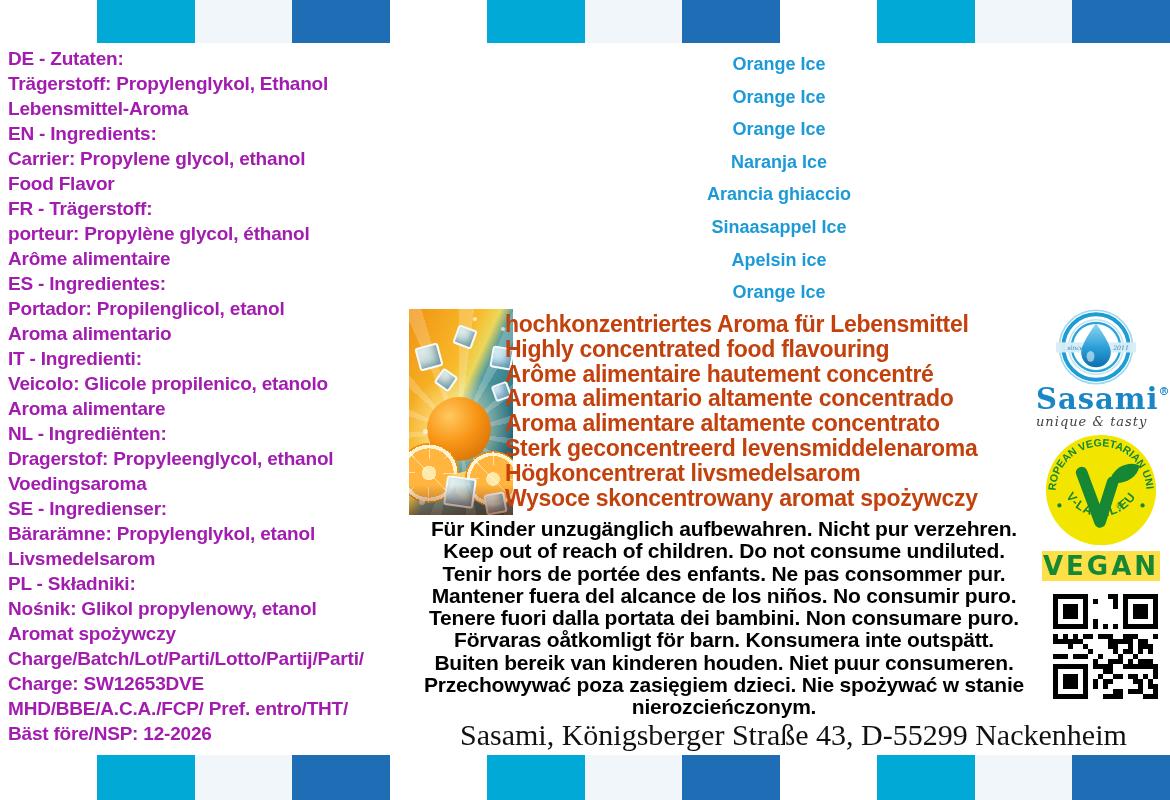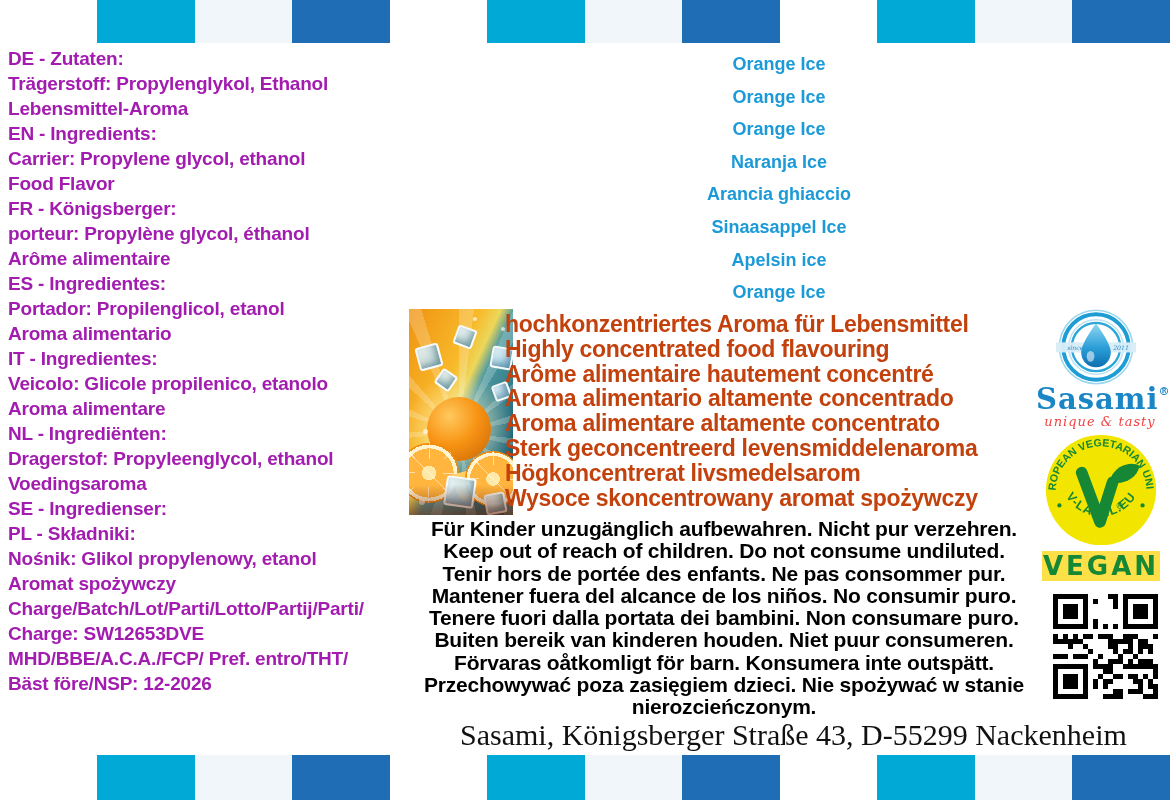--- a/index.html
+++ b/index.html
@@ -61,22 +61,22 @@
      background:linear-gradient(135deg,rgba(236,248,255,.95),rgba(150,200,225,.8));
      box-shadow:inset -3px -3px 6px rgba(40,90,120,.45);}
   .pi-floor{position:absolute;left:0;bottom:0;width:100%;height:30px;
      background:linear-gradient(to top,rgba(110,35,0,.6),rgba(110,35,0,0));}
   .drop-dot{position:absolute;border-radius:50%;background:rgba(255,255,255,.65);}
 
   
   .brand-name{position:absolute;left:1036px;top:382px;width:128px;text-align:left;
      font-family:"DejaVu Serif",serif;font-weight:bold;font-size:29px;color:#1b86c5;letter-spacing:1px;}
   .brand-name .reg{font-size:11px;vertical-align:14px;letter-spacing:0;}
-  .brand-tagline{position:absolute;left:1036px;top:414px;width:128px;text-align:center;
-     font-family:"DejaVu Serif",serif;font-style:italic;font-size:13px;color:#ef4444;letter-spacing:1px;}
+  .brand-tagline{position:absolute;left:1036px;top:414px;width:128px;text-align:left;
+     font-family:"DejaVu Serif",serif;font-style:italic;font-size:13px;color:#404040;letter-spacing:1px;}
   .logo-svg{position:absolute;left:1056px;top:308px;width:80px;height:78px;}
   .vlabel-svg{position:absolute;left:1043px;top:431px;width:116px;height:118px;}
   .vegan-box{position:absolute;left:1042px;top:551px;width:118px;height:30px;background:#fde047;
      display:flex;align-items:center;justify-content:center;
      font-weight:800;font-size:26px;letter-spacing:3px;color:#168734;font-family:"DejaVu Sans",sans-serif;}
   .qr-svg{position:absolute;left:1053px;top:594px;width:105px;height:105px;shape-rendering:crispEdges;}
 </style>
 </head>
 <body>
 
@@ -86,33 +86,35 @@
   <div class="bar bottom"></div>
 
   <div class="col-left">
 
   <div class="ln">DE - Zutaten:</div>
       <div class="ln">Trägerstoff: Propylenglykol, Ethanol</div>
       <div class="ln">Lebensmittel-Aroma</div>
       <div class="ln">EN - Ingredients:</div>
       <div class="ln">Carrier: Propylene glycol, ethanol</div>
       <div class="ln">Food Flavor</div>
-      <div class="ln">FR - Königsberger:</div>
+      <div class="ln">FR - Trägerstoff:</div>
       <div class="ln">porteur: Propylène glycol, éthanol</div>
       <div class="ln">Arôme alimentaire</div>
       <div class="ln">ES - Ingredientes:</div>
       <div class="ln">Portador: Propilenglicol, etanol</div>
       <div class="ln">Aroma alimentario</div>
-      <div class="ln">IT - Ingredientes:</div>
+      <div class="ln">IT - Ingredienti:</div>
       <div class="ln">Veicolo: Glicole propilenico, etanolo</div>
       <div class="ln">Aroma alimentare</div>
       <div class="ln">NL - Ingrediënten:</div>
       <div class="ln">Dragerstof: Propyleenglycol, ethanol</div>
       <div class="ln">Voedingsaroma</div>
       <div class="ln">SE - Ingredienser:</div>
+      <div class="ln">Bärarämne: Propylenglykol, etanol</div>
+      <div class="ln">Livsmedelsarom</div>
       <div class="ln">PL - Składniki:</div>
       <div class="ln">Nośnik: Glikol propylenowy, etanol</div>
       <div class="ln">Aromat spożywczy</div>
       <div class="ln">Charge/Batch/Lot/Parti/Lotto/Partij/Parti/</div>
       <div class="ln">Charge: SW12653DVE</div>
       <div class="ln">MHD/BBE/A.C.A./FCP/ Pref. entro/THT/</div>
       <div class="ln">Bäst före/NSP: 12-2026</div>
     </div>
 
   <div class="titles">
@@ -161,22 +163,22 @@
       <div>Wysoce skoncentrowany aromat spożywczy</div>
     </div>
 
   <div class="warning">
 
   <div>Für Kinder unzugänglich aufbewahren. Nicht pur verzehren.</div>
       <div>Keep out of reach of children. Do not consume undiluted.</div>
       <div>Tenir hors de portée des enfants. Ne pas consommer pur.</div>
       <div>Mantener fuera del alcance de los niños. No consumir puro.</div>
       <div>Tenere fuori dalla portata dei bambini. Non consumare puro.</div>
+      <div>Förvaras oåtkomligt för barn. Konsumera inte outspätt.</div>
       <div>Buiten bereik van kinderen houden. Niet puur consumeren.</div>
-      <div>Förvaras oåtkomligt för barn. Konsumera inte outspätt.</div>
       <div>Przechowywać poza zasięgiem dzieci. Nie spożywać w stanie</div>
       <div>nierozcieńczonym.</div>
     </div>
 
   <div class="address">Sasami, Königsberger Straße 43, D-55299 Nackenheim</div>
 
   <svg class="logo-svg" viewBox="0 0 100 100">
     <defs>
       <linearGradient id="dropg" x1="0" y1="0" x2="0" y2="1">
         <stop offset="0" stop-color="#8fd6f2"></stop>

